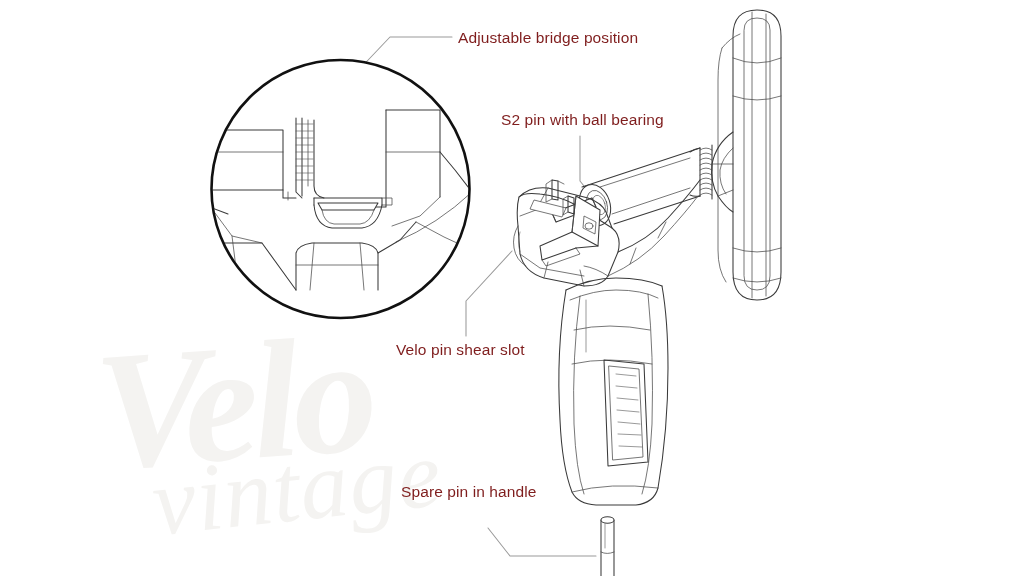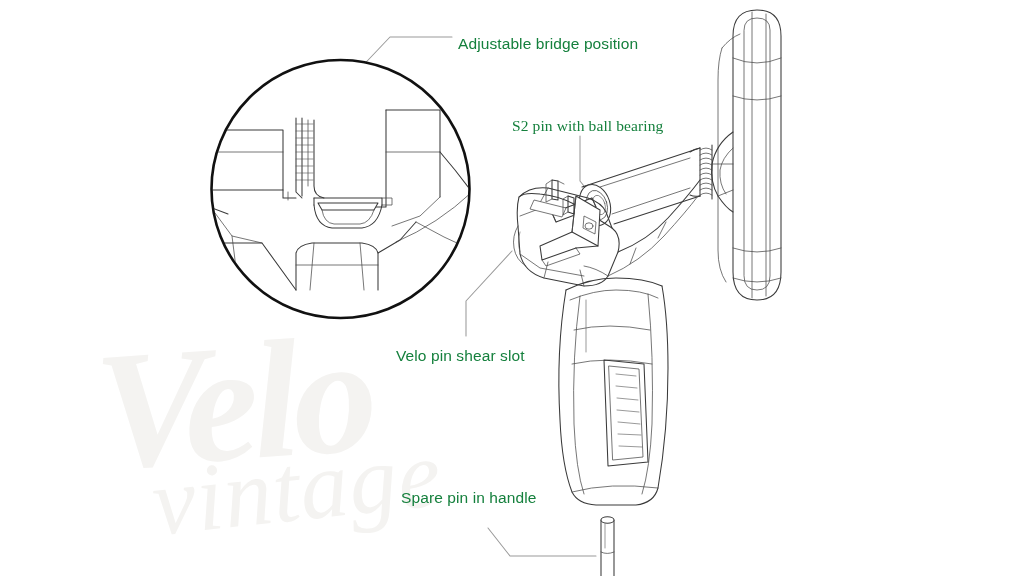--- a/index.html
+++ b/index.html
@@ -19,30 +19,29 @@
   }
   #art {
     position: absolute;
     inset: 0;
     width: 1024px;
     height: 576px;
     display: block;
   }
   .lbl {
     position: absolute;
-    color: #15803d;
+    color: #7f1d1d;
     font-size: 15.5px;
     line-height: 1;
     letter-spacing: 0.1px;
     white-space: nowrap;
     font-family: "Liberation Sans", sans-serif;
-    margin-top: 6px;
   }
   #lbl-bridge  { left: 458px; top: 30px; }
-  #lbl-s2      { left: 512px; top: 112px; font-family: Liberation Serif, serif; }
+  #lbl-s2      { left: 501px; top: 112px; }
   #lbl-guide   { left: 396px; top: 342px; }
   #lbl-spare   { left: 401px; top: 484px; }
 
   .wm {
     position: absolute;
     color: #f4f3f1;
     user-select: none;
     pointer-events: none;
     font-family: "Liberation Serif", serif;
   }

